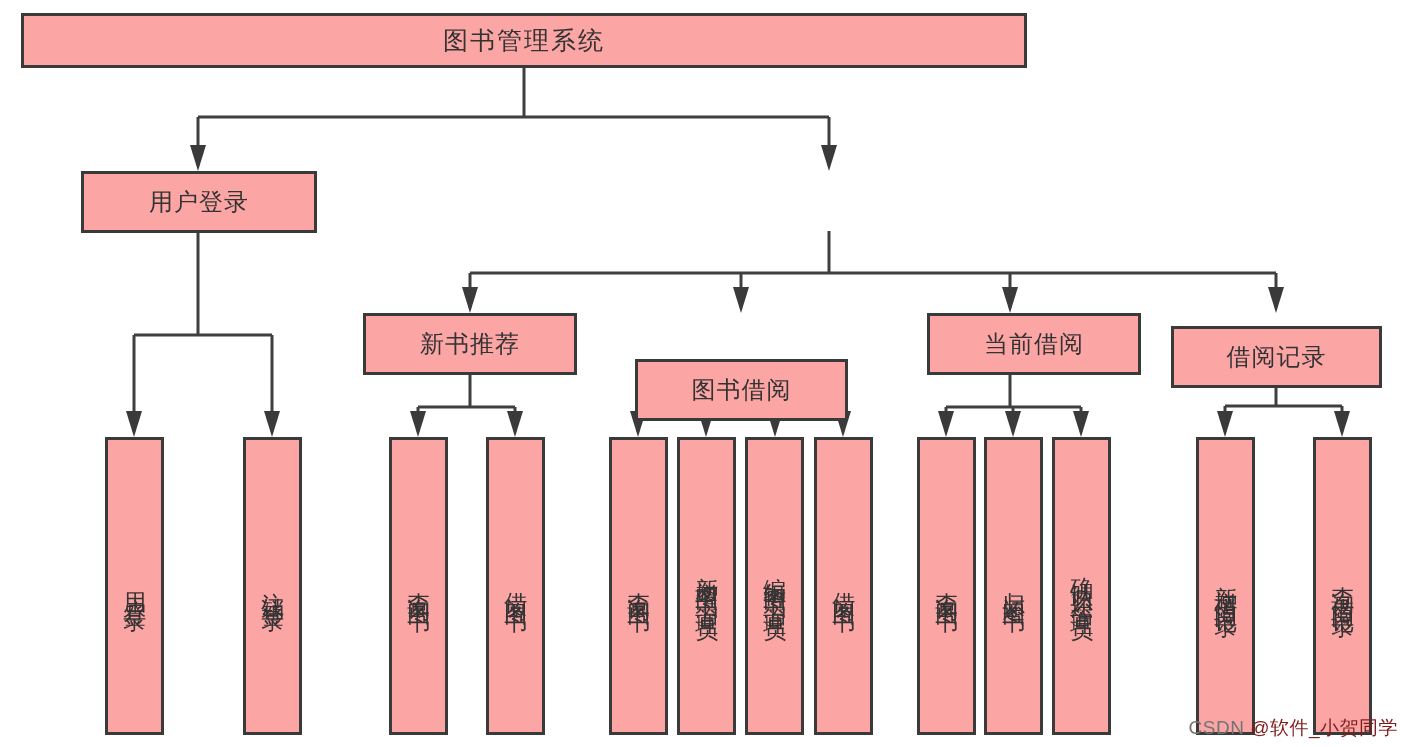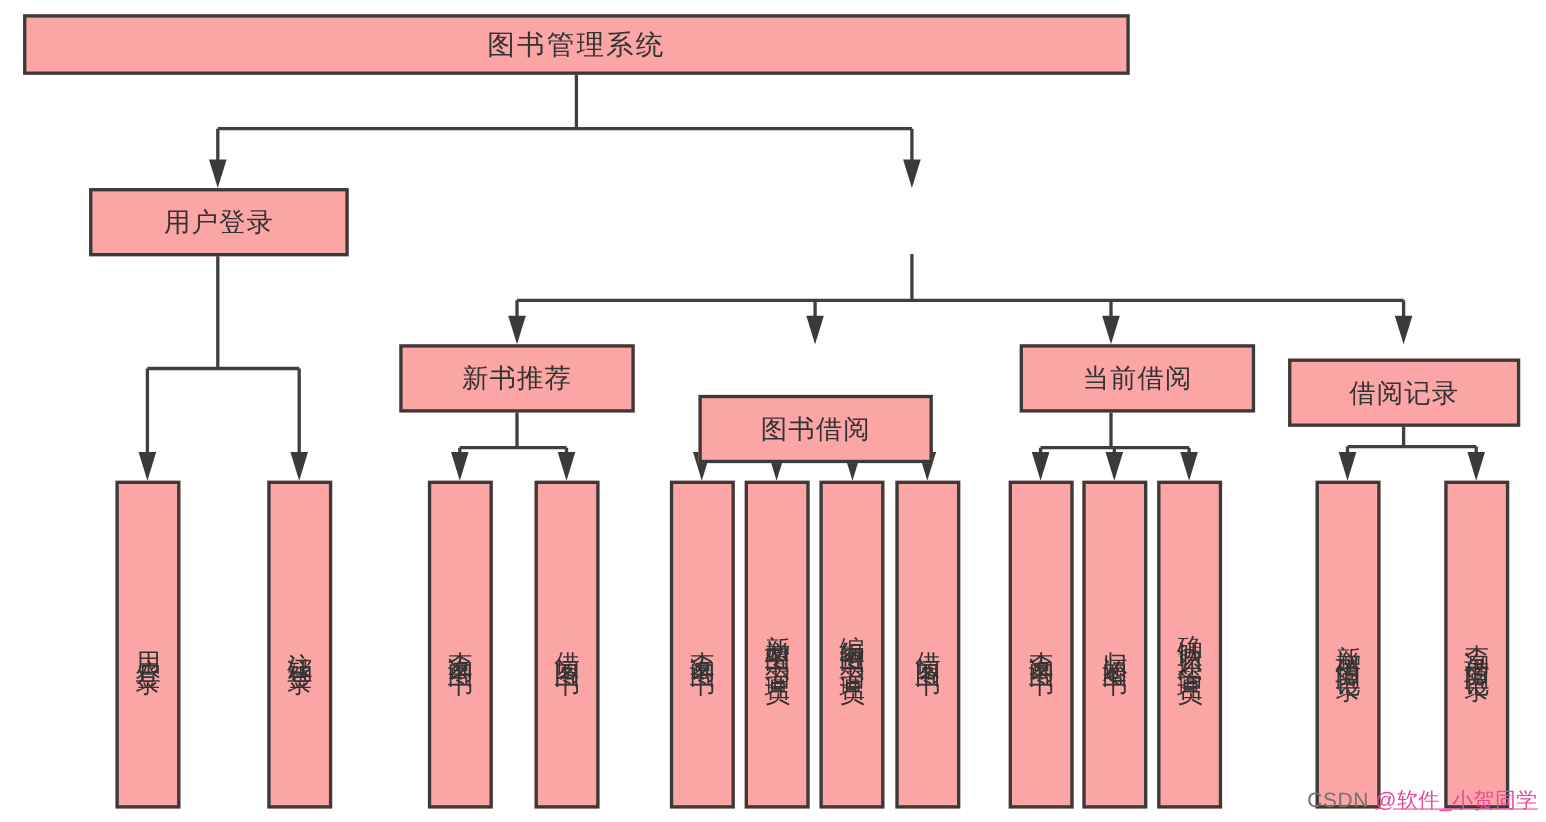--- a/index.html
+++ b/index.html
@@ -47,21 +47,21 @@
   .lf12{left:1196px;}.lf13{left:1313px;}
   .watermark{
     position:absolute;
     right:7px;bottom:6px;
     z-index:3;
     font-size:19px;
     letter-spacing:0.5px;
     white-space:nowrap;
   }
   .wm-brand{color:#737373;}
-  .wm-author{color:#ec4899;text-decoration:underline;}
+  .wm-author{color:#7f1d1d;}
 </style>
 </head>
 <body>
 
 <div class="canvas">
 
   <svg class="wires" width="1405" height="747" viewBox="0 0 1405 747">
     <g stroke="#3f3f3f" stroke-width="3" fill="none">
       <path d="M524 66 V117 M198 117 H829 M198 117 V150 M829 117 V150"></path>
       <path d="M198 231 V335 M134 335 H272 M134 335 V415 M272 335 V415"></path>

